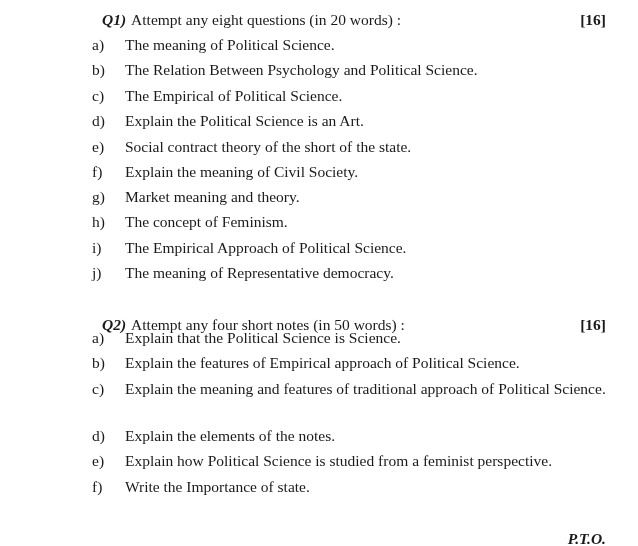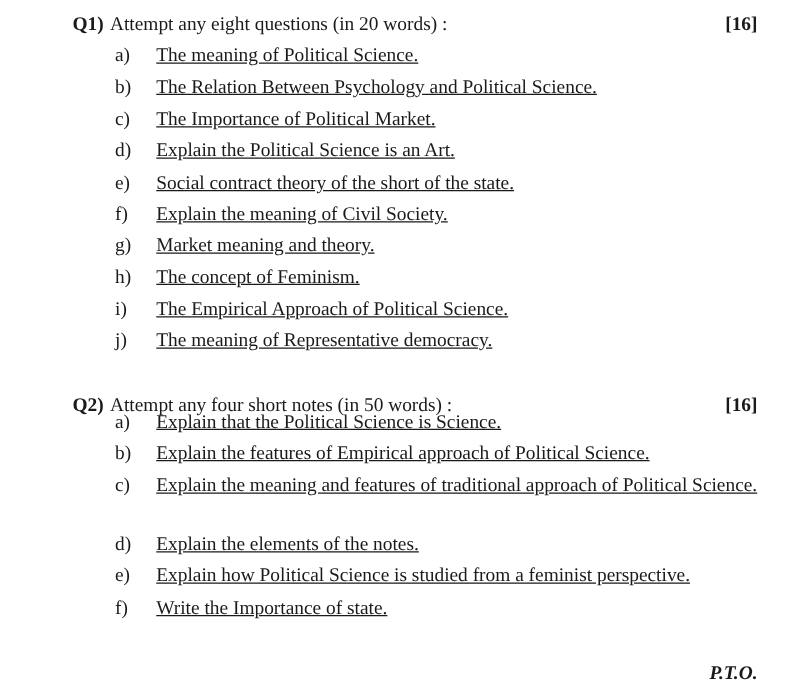--- a/index.html
+++ b/index.html
@@ -17,22 +17,24 @@
       font-size: 15.5px;
     }
     .question-head {
       position: absolute;
       left: 58px;
       right: 32px;
       height: 22px;
       line-height: 22px;
     }
     .qnum {
+      font-style: italic;
       font-weight: bold;
       margin-right: 5px;
+      margin-left: 44px;
     }
     .marks {
       position: absolute;
       right: 0;
       top: 0;
       font-weight: bold;
       font-family: Liberation Serif, serif;
     }
     .item {
       position: absolute;
@@ -43,21 +45,20 @@
     .item .label {
       position: absolute;
       left: 0;
       top: 0;
       width: 30px;
     }
     .item .text {
       display: block;
       margin-left: 33px;
       text-align: justify;
-      text-decoration: underline;
     }
     .pto {
       position: absolute;
       right: 32px;
       top: 528px;
       font-style: italic;
       font-weight: bold;
       line-height: 22px;
     }
   </style>
@@ -72,21 +73,21 @@
 <div class="item" style="top:35px;">
   <span class="label">a)</span>
   <span class="text">The meaning of Political Science.</span>
 </div>
 <div class="item" style="top:60px;">
   <span class="label">b)</span>
   <span class="text">The Relation Between Psychology and Political Science.</span>
 </div>
 <div class="item" style="top:86px;">
   <span class="label">c)</span>
-  <span class="text">The Importance of Political Market.</span>
+  <span class="text">The Empirical of Political Science.</span>
 </div>
 <div class="item" style="top:111px;">
   <span class="label">d)</span>
   <span class="text">Explain the Political Science is an Art.</span>
 </div>
 <div class="item" style="top:137px;">
   <span class="label">e)</span>
   <span class="text">Social contract theory of the short of the state.</span>
 </div>
 <div class="item" style="top:162px;">

